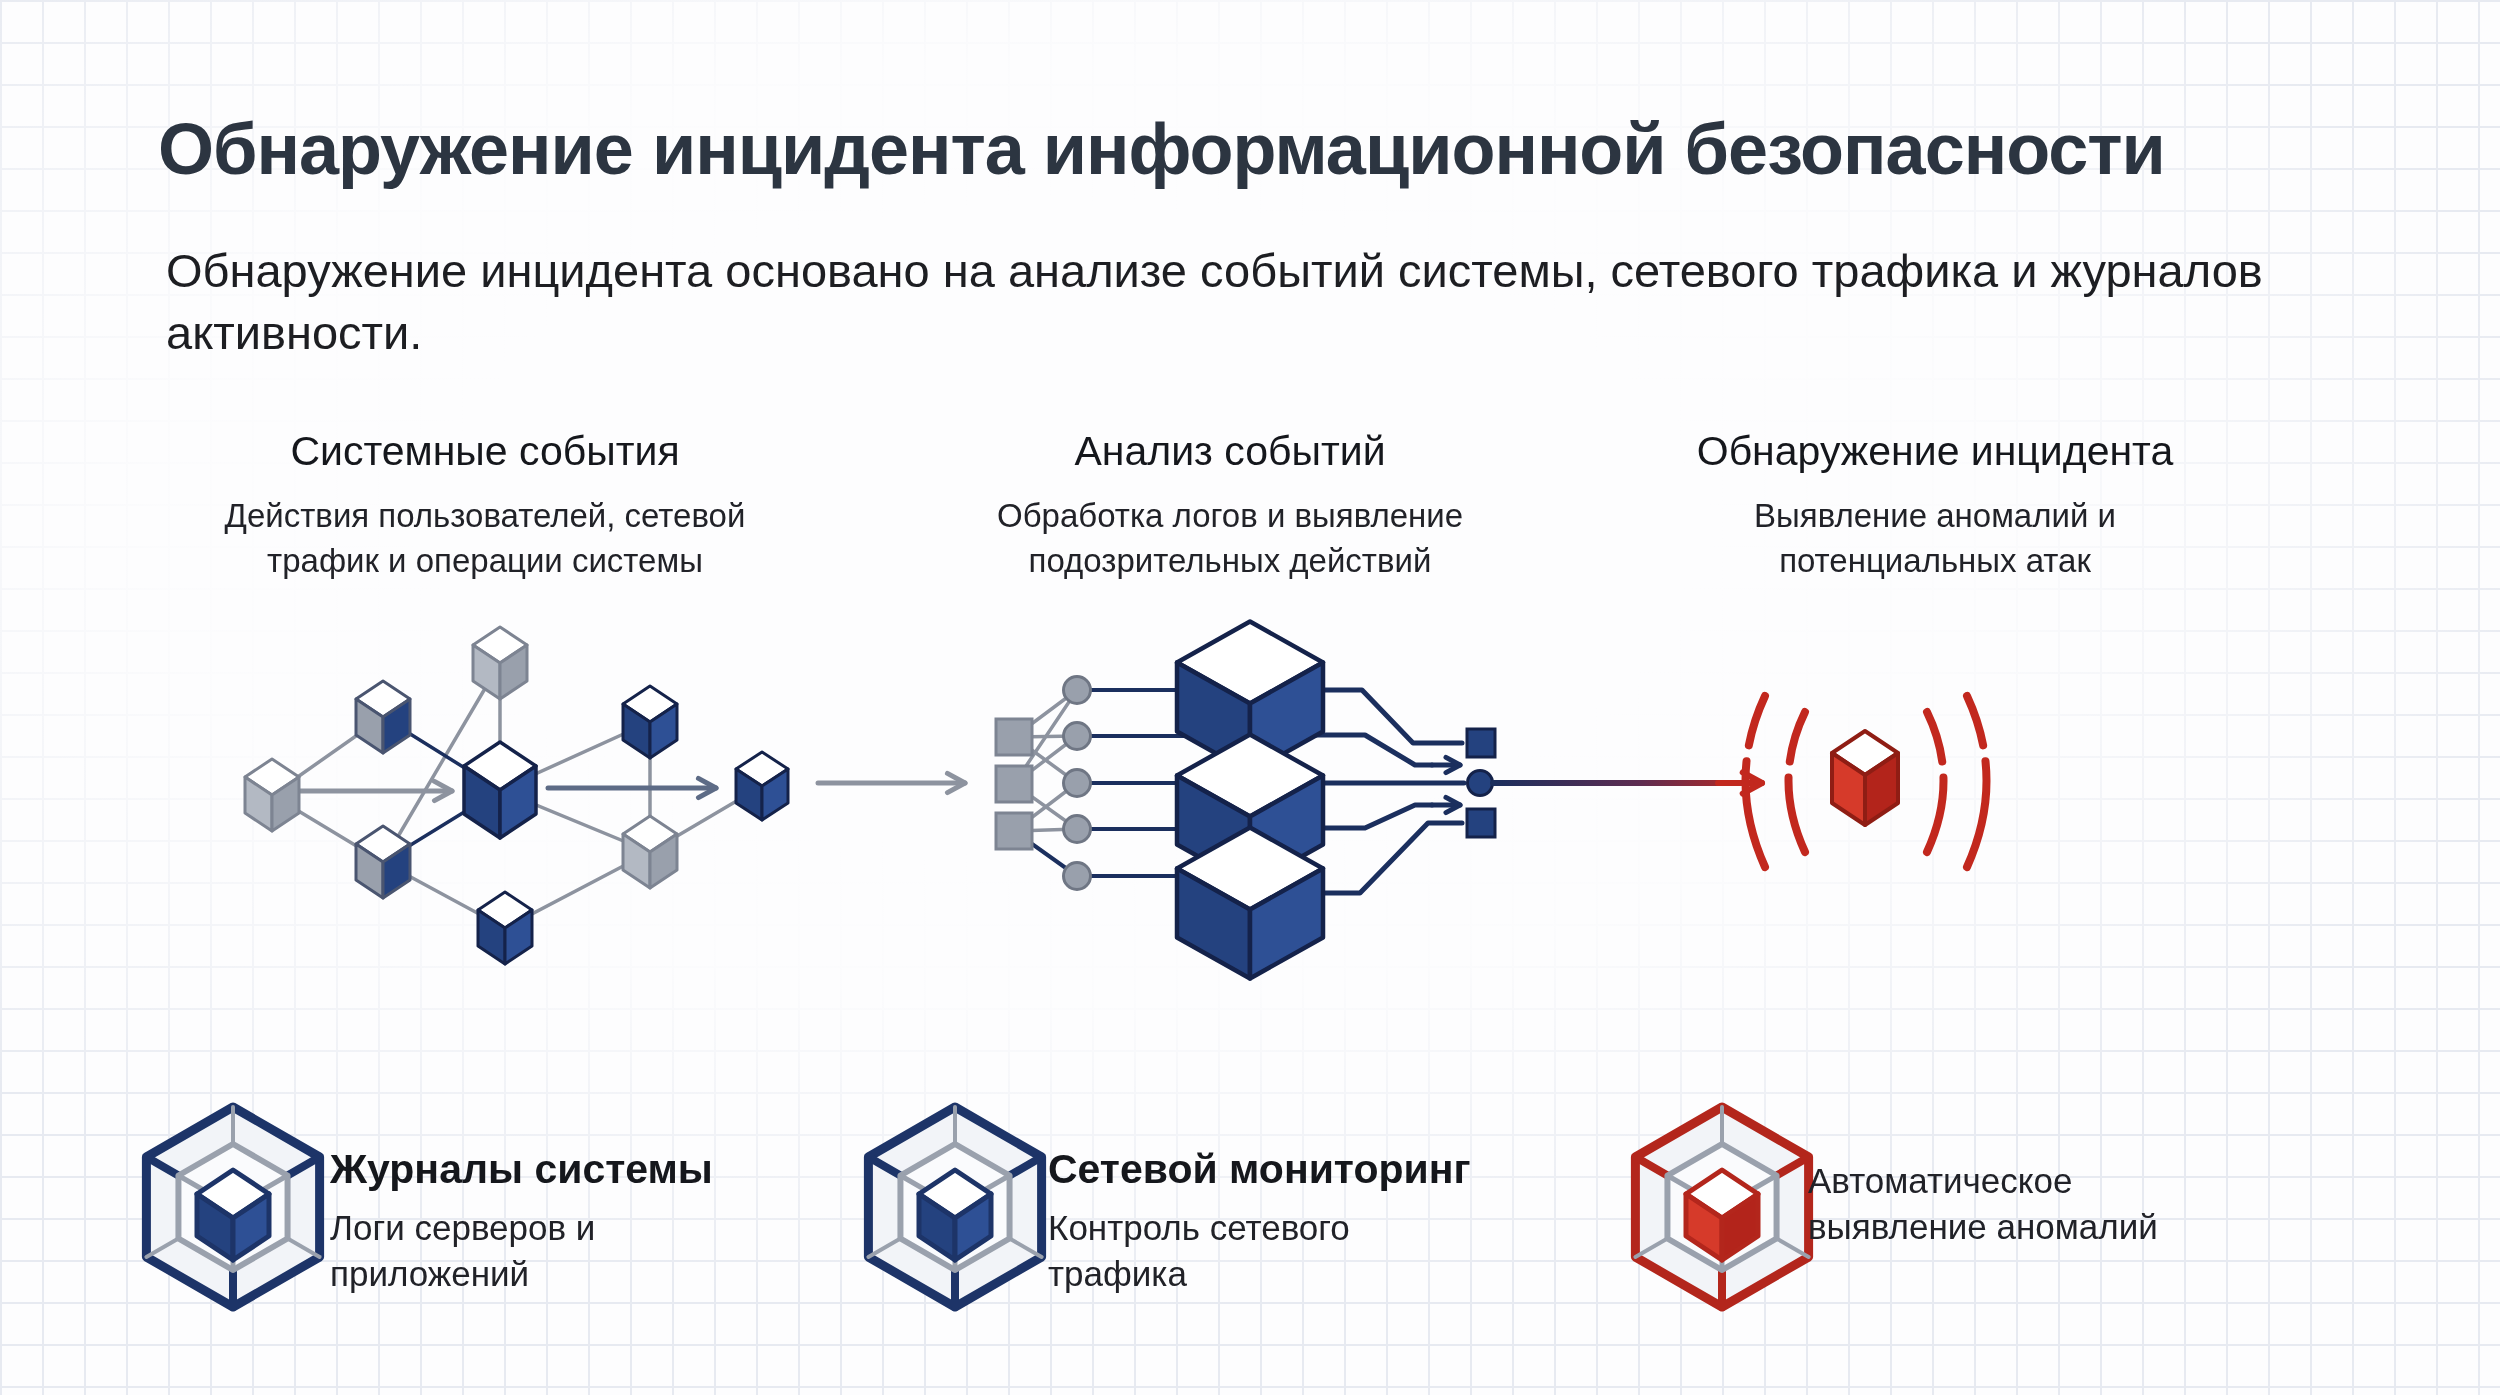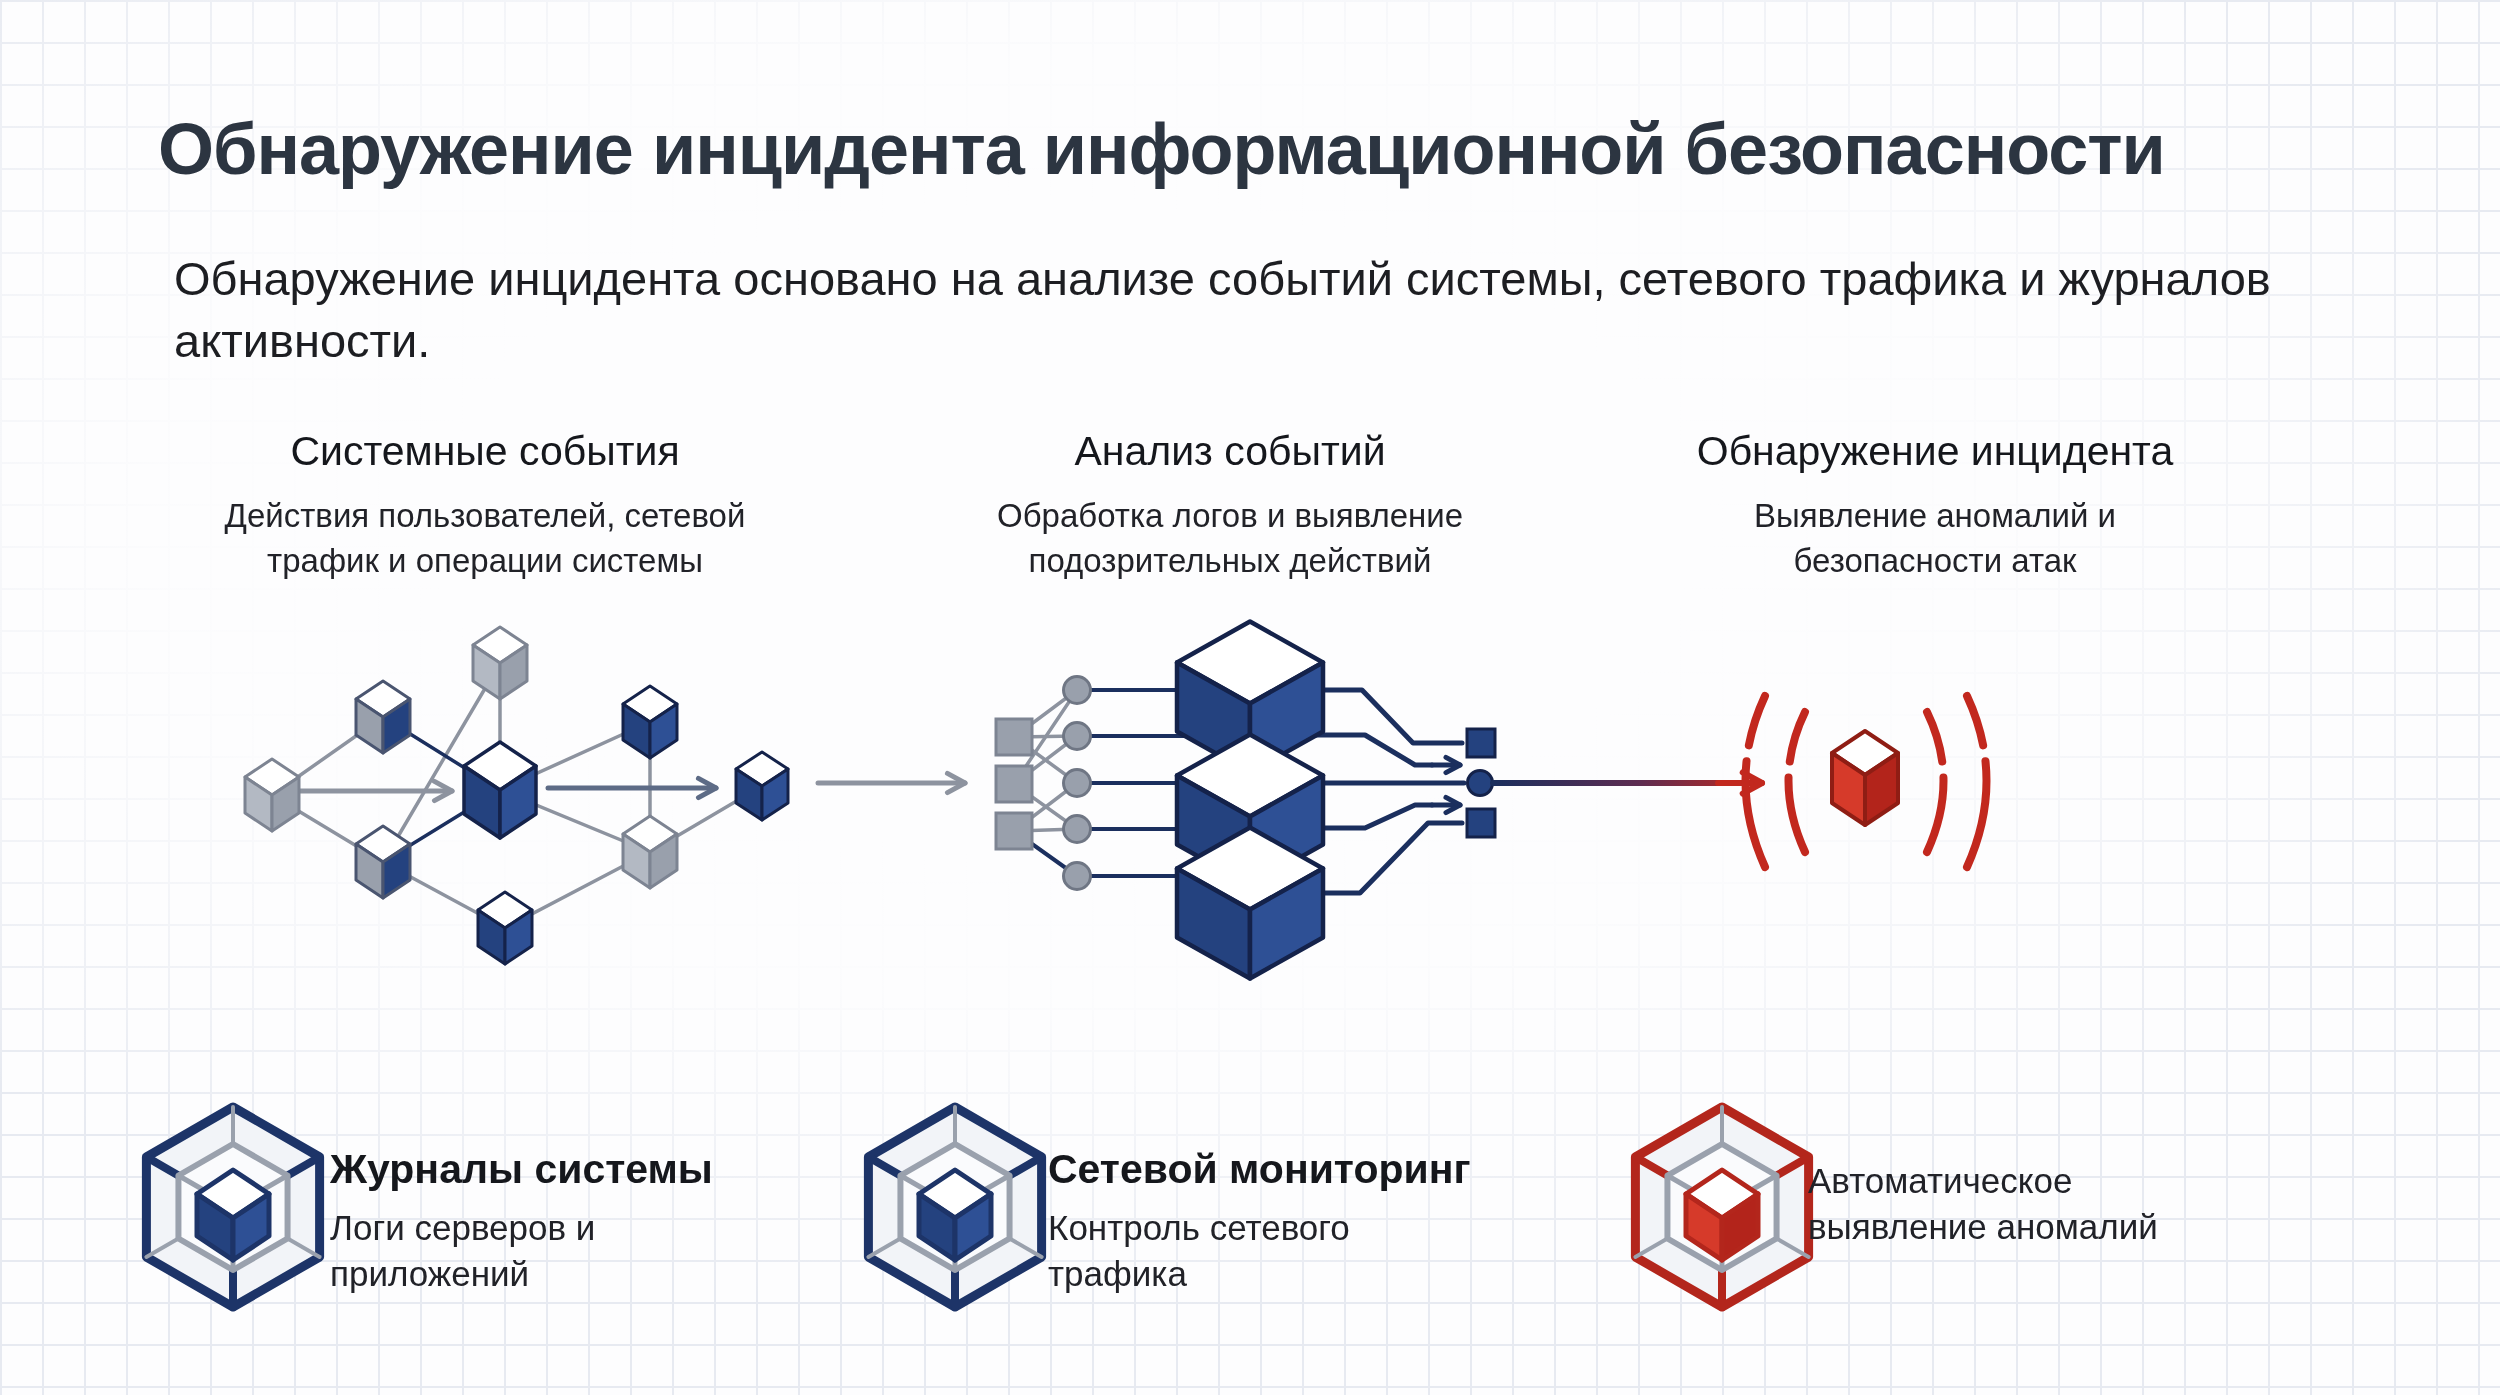--- a/index.html
+++ b/index.html
@@ -7,21 +7,21 @@
          background:#fdfdfe;font-family:"Liberation Sans",sans-serif;padding-left:34px;}
   .grid-bg{position:absolute;inset:0;
     background-image:linear-gradient(#e7eaf1 2px,transparent 2px),
                      linear-gradient(90deg,#e7eaf1 2px,transparent 2px);
     background-size:42px 42px;}
   .grid-fade{position:absolute;inset:0;
     background:radial-gradient(ellipse 62% 58% at 42% 38%,
       #fdfdfe 40%, rgba(253,253,254,0.93) 58%, rgba(253,253,254,0) 97%);}
   .page-title{position:absolute;left:158px;top:108px;margin:0;
     font-size:72px;font-weight:bold;color:#2c3541;letter-spacing:-1px;white-space:nowrap;}
-  .page-subtitle{position:absolute;left:158px;top:232px;margin:16px;width:2120px;
+  .page-subtitle{position:absolute;left:158px;top:232px;margin:8px;width:2120px;
     font-size:47px;line-height:62px;color:#1d1e22;}
   .col{position:absolute;top:428px;text-align:center;}
   .col h3{margin:0 0 18px 0;font-size:41px;font-weight:normal;color:#15171c;}
   .col p{margin:0;font-size:33px;line-height:45px;color:#212228;}
   #col-1{left:175px;width:620px;}
   #col-2{left:920px;width:620px;}
   #col-3{left:1675px;width:520px;}
   #diagram{position:absolute;left:0;top:0;}
   .feat-icon{position:absolute;width:220px;height:220px;}
   #feat-icon-1{left:123px;top:1097px;}
@@ -47,21 +47,21 @@
   <div class="col" id="col-1">
     <h3>Системные события</h3>
     <p>Действия пользователей, сетевой трафик и операции системы</p>
   </div>
   <div class="col" id="col-2">
     <h3>Анализ событий</h3>
     <p>Обработка логов и выявление подозрительных действий</p>
   </div>
   <div class="col" id="col-3">
     <h3>Обнаружение инцидента</h3>
-    <p>Выявление аномалий и безопасности атак</p>
+    <p>Выявление аномалий и потенциальных атак</p>
   </div>
 
   <svg id="diagram" width="2500" height="1395" viewBox="0 0 2500 1395">
       <g>
         <line x1="272" y1="795" x2="383" y2="717" stroke="#8d939f" stroke-width="3.5" stroke-linecap="round"></line>
         <line x1="272" y1="795" x2="383" y2="862" stroke="#8d939f" stroke-width="3.5" stroke-linecap="round"></line>
         <line x1="500" y1="663" x2="500" y2="790" stroke="#8d939f" stroke-width="3.5" stroke-linecap="round"></line>
         <line x1="500" y1="663" x2="383" y2="862" stroke="#8d939f" stroke-width="3.5" stroke-linecap="round"></line>
         <line x1="500" y1="790" x2="650" y2="722" stroke="#8d939f" stroke-width="3.5" stroke-linecap="round"></line>
         <line x1="500" y1="790" x2="650" y2="852" stroke="#8d939f" stroke-width="3.5" stroke-linecap="round"></line>

